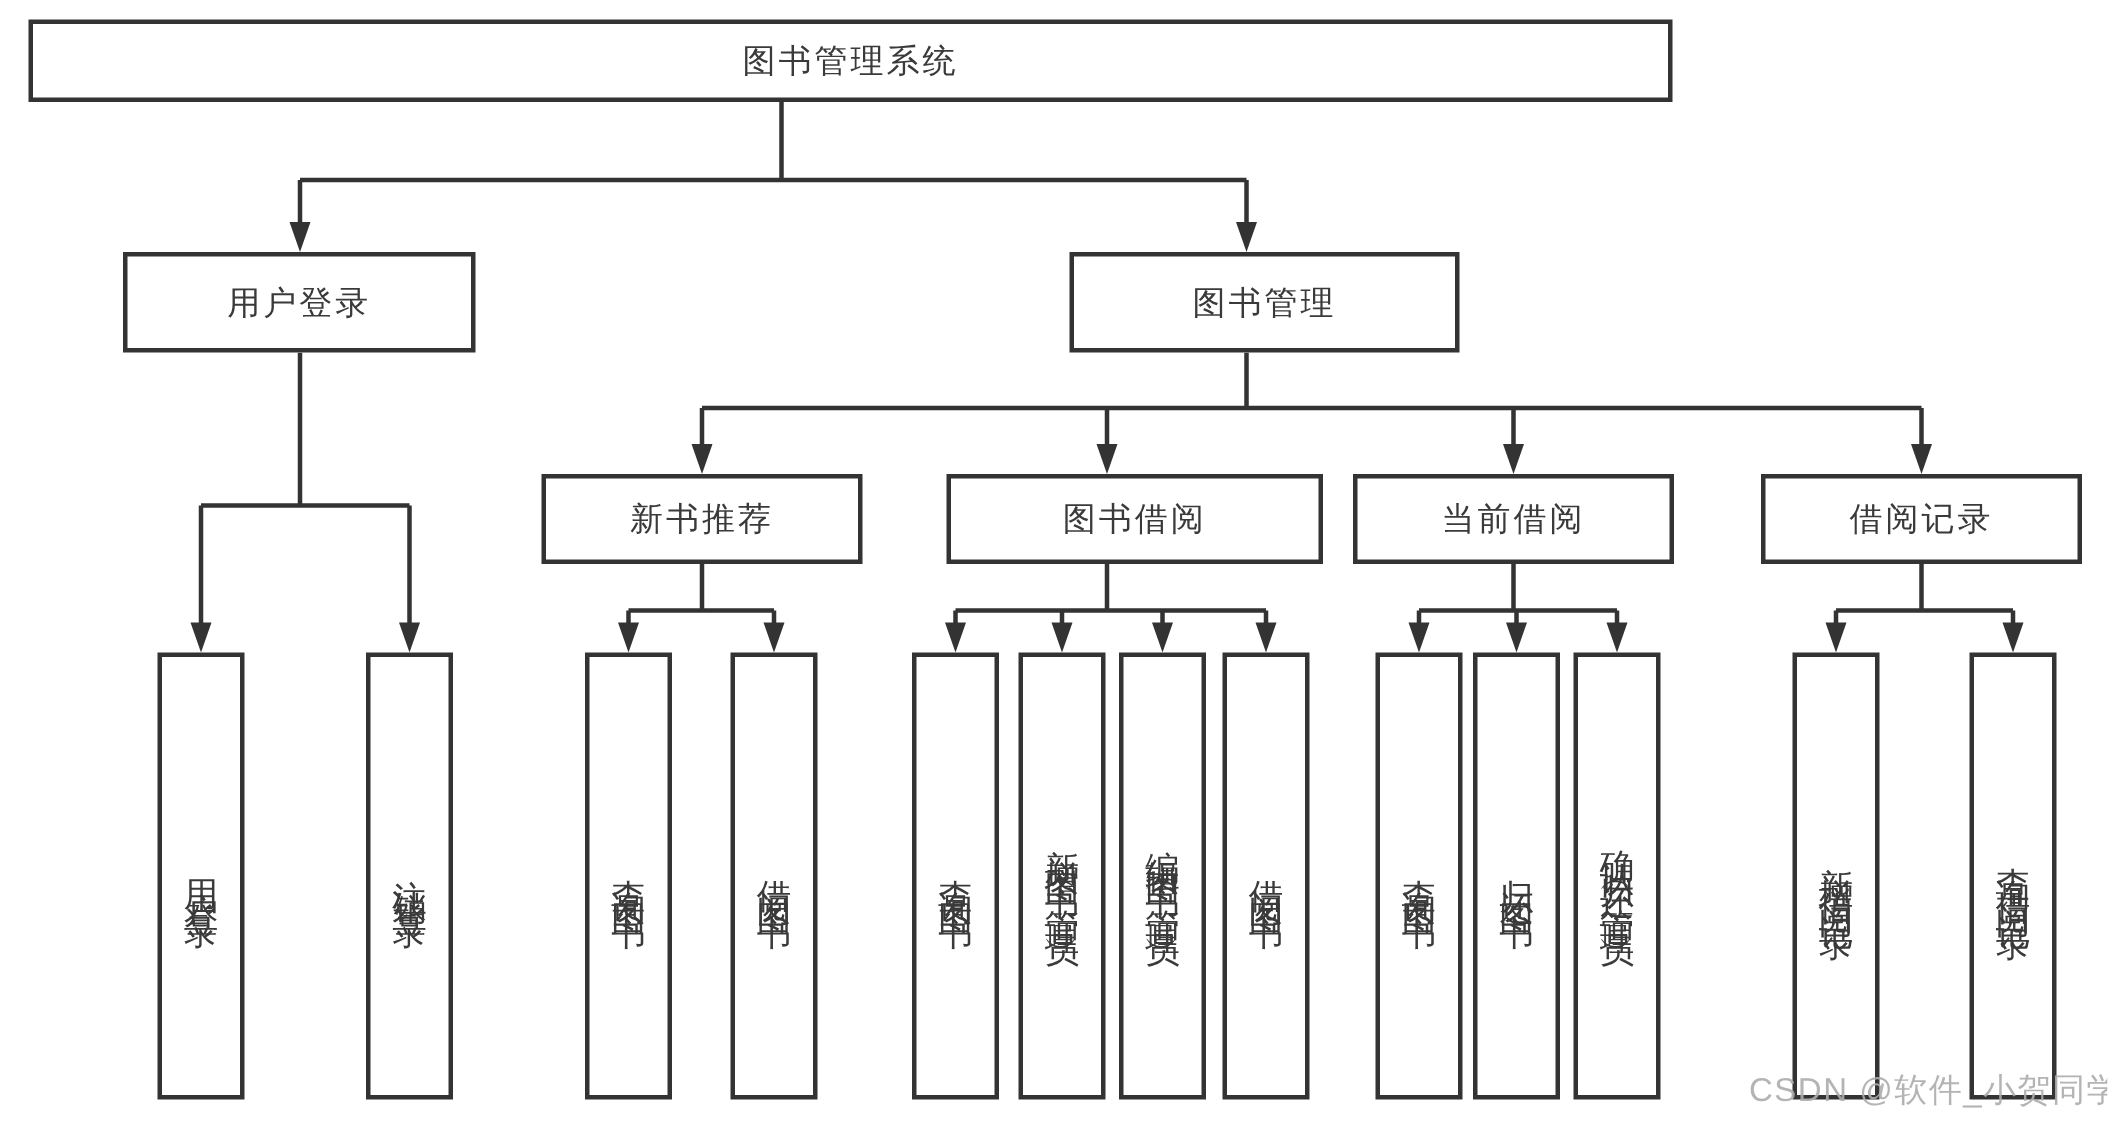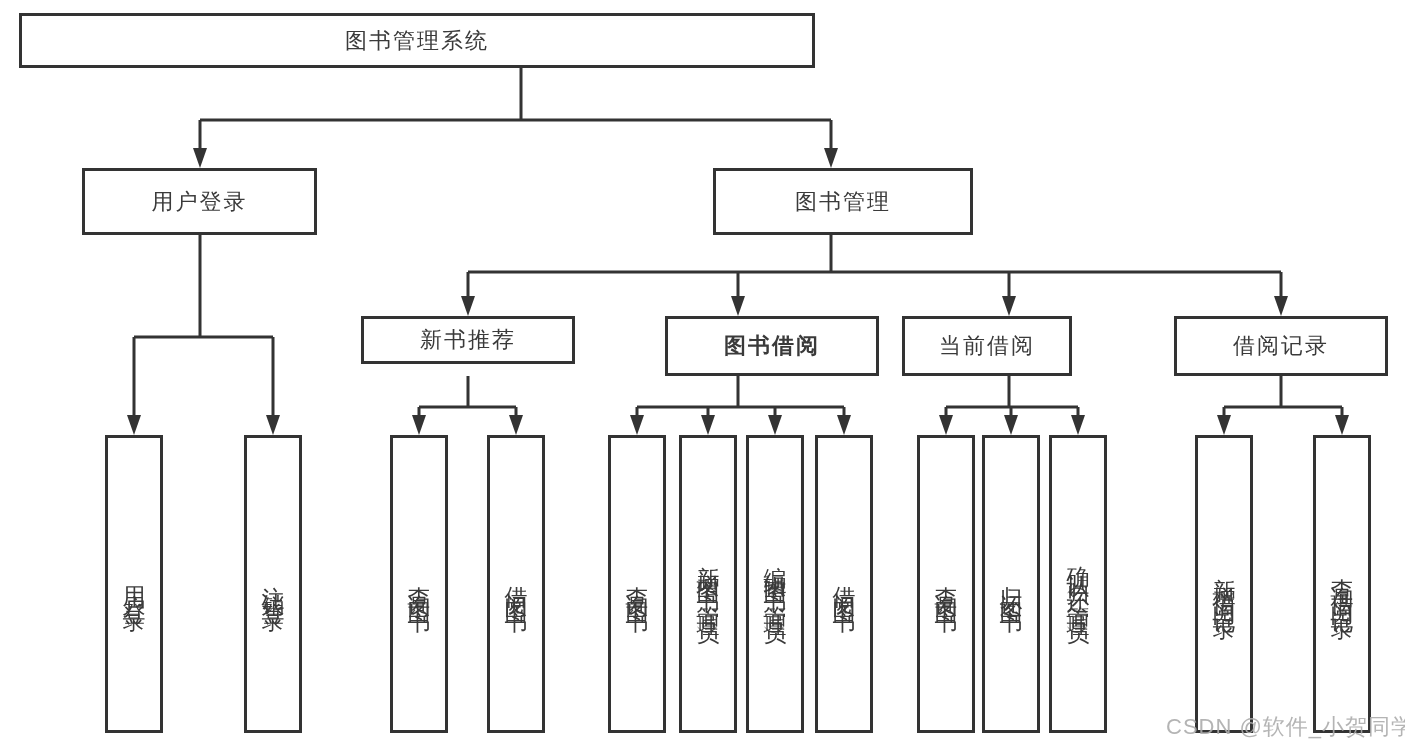--- a/index.html
+++ b/index.html
@@ -96,38 +96,38 @@
       <polygon points="768,415 782,415 775,435"></polygon>
       <polygon points="837,415 851,415 844,435"></polygon>
       <polygon points="939,415 953,415 946,435"></polygon>
       <polygon points="1004,415 1018,415 1011,435"></polygon>
       <polygon points="1071,415 1085,415 1078,435"></polygon>
       <polygon points="1217,415 1231,415 1224,435"></polygon>
       <polygon points="1335,415 1349,415 1342,435"></polygon>
     </g>
   </svg>
 
-  <div class="node" style="left:19px; top:13px; width:796px; height:55px;">
+  <div class="node" style="left:19px; top:13px; width:1096px; height:55px;">
     <span class="h-label">图书管理系统</span>
   </div>
 
   <div class="node" style="left:82px; top:168px; width:235px; height:67px;">
     <span class="h-label">用户登录</span>
   </div>
   <div class="node" style="left:713px; top:168px; width:260px; height:67px;">
     <span class="h-label">图书管理</span>
   </div>
 
-  <div class="node" style="left:361px; top:316px; width:214px; height:48px;">
+  <div class="node" style="left:361px; top:316px; width:214px; height:60px;">
     <span class="h-label">新书推荐</span>
   </div>
-  <div class="node" style="left:665px; top:316px; width:214px; height:60px;font-weight:bold;">
+  <div class="node" style="left:631px; top:316px; width:251px; height:60px;">
     <span class="h-label">图书借阅</span>
   </div>
-  <div class="node" style="left:902px; top:316px; width:170px; height:60px;">
+  <div class="node" style="left:902px; top:316px; width:214px; height:60px;">
     <span class="h-label">当前借阅</span>
   </div>
   <div class="node" style="left:1174px; top:316px; width:214px; height:60px;">
     <span class="h-label">借阅记录</span>
   </div>
 
   <div class="node" style="left:105px; top:435px; width:58px; height:298px;">
     <span class="v-label">用户登录</span>
   </div>
   <div class="node" style="left:244px; top:435px; width:58px; height:298px;">

